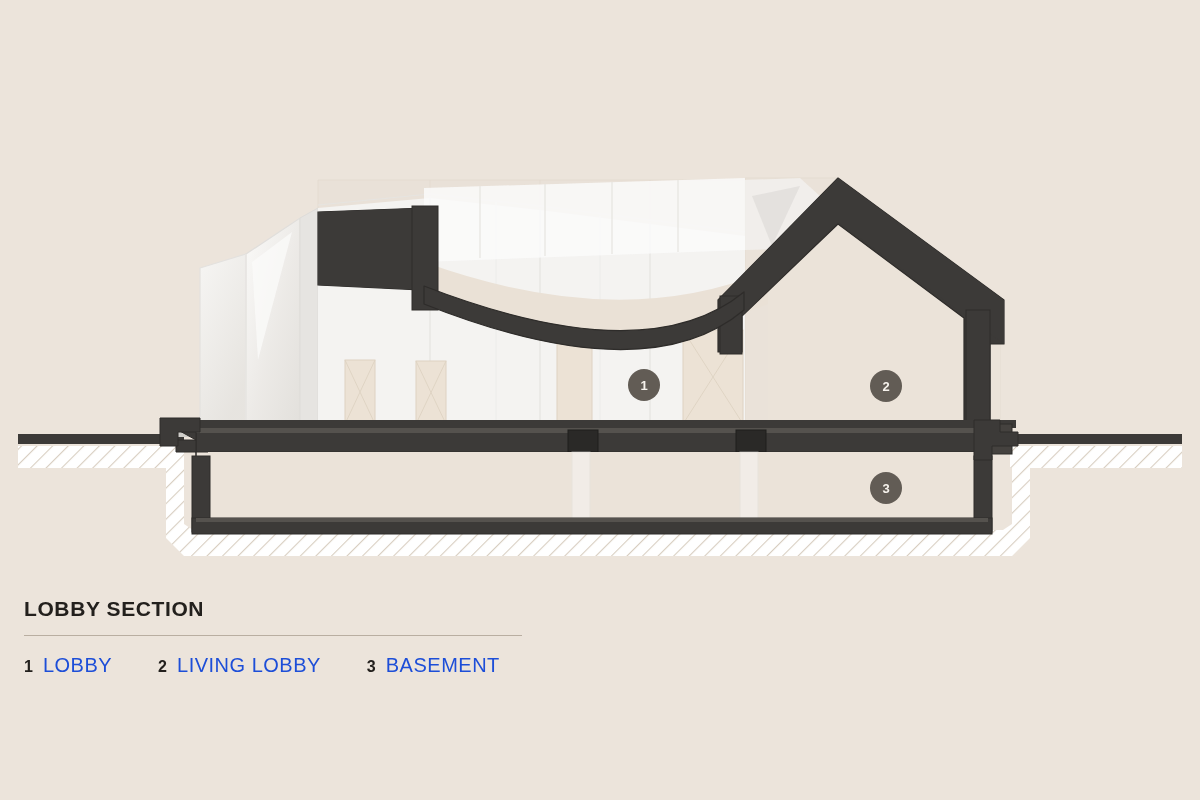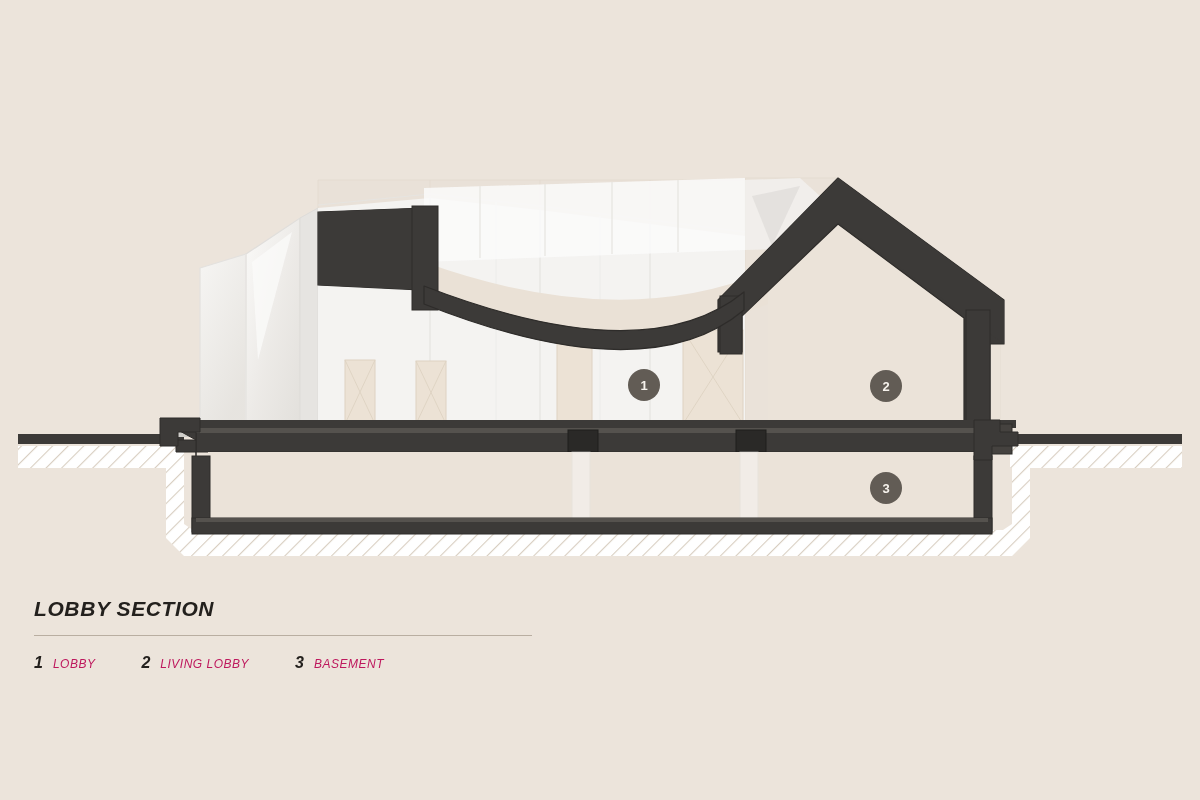--- a/index.html
+++ b/index.html
@@ -23,24 +23,23 @@
   }
   .drawing-area {
     position: absolute;
     left: 0;
     top: 0;
     width: 1200px;
     height: 580px;
   }
   .caption-block {
     position: absolute;
-    left: 34px;
+    left: 24px;
     top: 596px;
     width: 520px;
-    font-style: italic;
   }
   .sheet-title {
     font-size: 21px;
     font-weight: bold;
     letter-spacing: 0.6px;
     color: #23201d;
     margin: 0;
     line-height: 1.2;
     font-family: "Liberation Sans", sans-serif;
   }
@@ -62,24 +61,24 @@
     white-space: nowrap;
   }
   .legend-num {
     font-size: 16px;
     font-weight: bold;
     color: #23201d;
     margin-right: 10px;
     font-family: "Liberation Sans", sans-serif;
   }
   .legend-label {
-    font-size: 12px;
+    font-size: 20px;
     font-weight: normal;
     letter-spacing: 0.5px;
-    color: #be185d;
+    color: #1d4ed8;
     font-family: "Liberation Sans", sans-serif;
   }
   .marker-text {
     font-size: 13px;
     font-weight: bold;
     fill: #f6f2ec;
     font-family: "Liberation Sans", sans-serif;
   }
 </style>
 </head>

